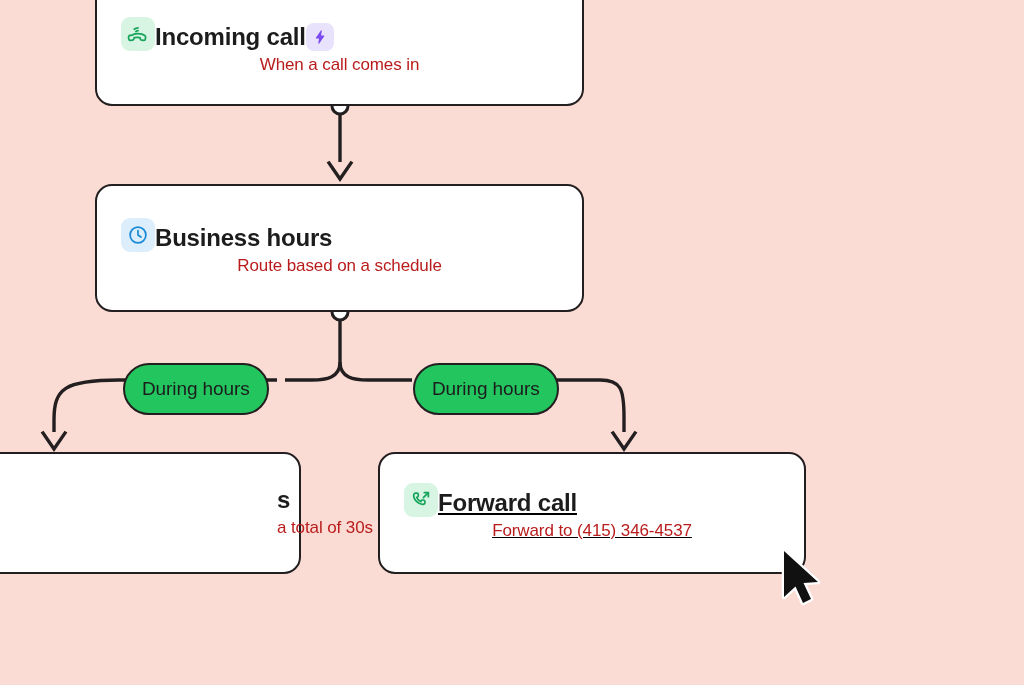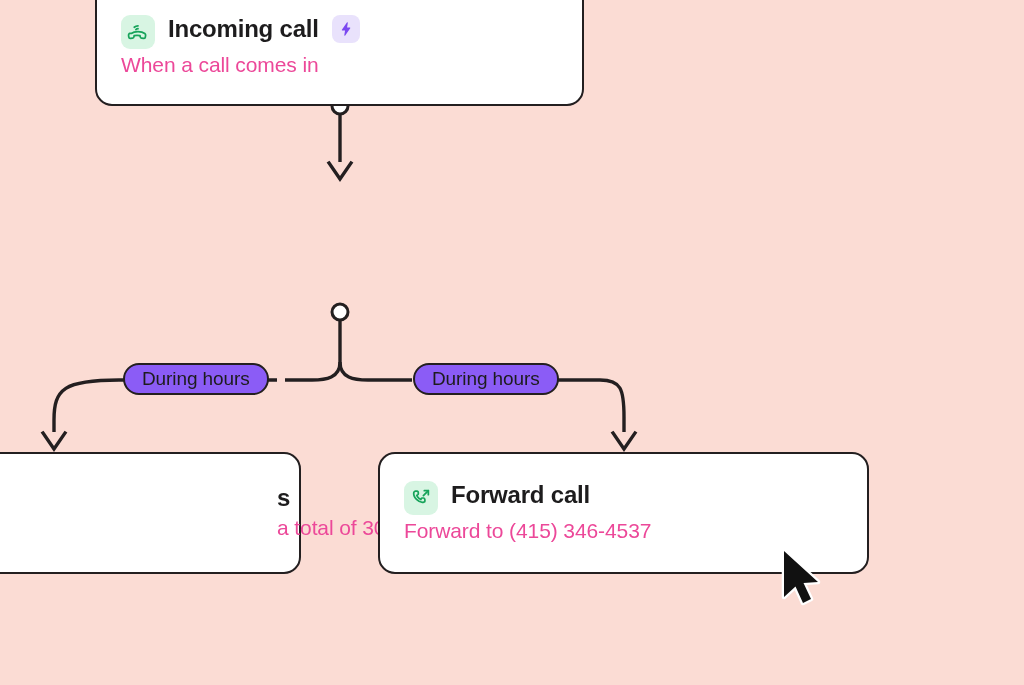--- a/index.html
+++ b/index.html
@@ -41,22 +41,21 @@
     border-radius: 17px;
     z-index: 2;
     padding: 14px 24px 16px 24px;
     display: flex;
     flex-direction: column;
     justify-content: center;
   }
 
   .node-head {
     display: flex;
-    align-items: flex-start;
-    gap: 13px;
+    align-items: flex-end;
     margin-bottom: 4px;
   }
 
   .node-icon {
     width: 34px;
     height: 34px;
     border-radius: 9px;
     display: flex;
     align-items: center;
     justify-content: center;
@@ -79,24 +78,25 @@
     height: 28px;
     border-radius: 8px;
     background: #e9e2fc;
     display: flex;
     align-items: center;
     justify-content: center;
     flex: 0 0 auto;
   }
 
   .node-sub {
-    font-size: 21px;
-    color: #ec4899;
+    font-size: 17px;
+    color: #b91c1c;
     white-space: nowrap;
     letter-spacing: -0.1px;
+    text-align: center;
   }
 
   
   #node-incoming {
     left: 95px;
     top: -58px;
     width: 489px;
     height: 164px;
     padding-top: 60px;
   }
@@ -112,32 +112,33 @@
     left: -206px;
     top: 452px;
     width: 507px;
     height: 122px;
     padding-left: 24px;
   }
 
   #node-forward {
     left: 378px;
     top: 452px;
-    width: 491px;
+    width: 428px;
     height: 122px;
+    text-decoration: underline;
   }
 
   
   .pill {
     position: absolute;
     z-index: 3;
-    background: #8b5cf6;
+    background: #22c55e;
     border: 2px solid #231f20;
     border-radius: 999px;
-    height: 32px;
+    height: 52px;
     padding: 0 17px;
     display: flex;
     align-items: center;
     justify-content: center;
     font-size: 19px;
     color: #1d1c1d;
     white-space: nowrap;
     letter-spacing: -0.1px;
   }
 
@@ -196,20 +197,32 @@
       <span class="node-title">Incoming call</span>
       <span class="badge">
         <svg width="16" height="16" viewBox="0 0 24 24" fill="#7b49f0">
           <path d="M13.6 2 5.8 13.1c-.3.45 0 1.05.55 1.05h4.2l-1.1 7.4c-.1.65.75.99 1.12.44l7.8-11.1c.3-.45 0-1.05-.55-1.05h-4.2l1.1-7.4c.1-.65-.75-.99-1.12-.44z"></path>
         </svg>
       </span>
     </div>
     <div class="node-sub">When a call comes in</div>
   </div>
 
+  <div class="node" id="node-business">
+    <div class="node-head">
+      <span class="node-icon icon-blue">
+        <svg width="22" height="22" viewBox="0 0 24 24" fill="none" stroke="#1b8ad6" stroke-width="1.9" stroke-linecap="round" stroke-linejoin="round">
+          <circle cx="12" cy="12" r="8.6"></circle>
+          <path d="M12 7.2V12l3.2 2.2"></path>
+        </svg>
+      </span>
+      <span class="node-title">Business hours</span>
+    </div>
+    <div class="node-sub">Route based on a schedule</div>
+  </div>
 
   <div class="node" id="node-voicemail">
     <div class="node-head">
       <span class="node-title" style="margin-left:457px;">s</span>
     </div>
     <div class="node-sub" style="margin-left:457px;">a total of 30s</div>
   </div>
 
   <div class="node" id="node-forward">
     <div class="node-head">

